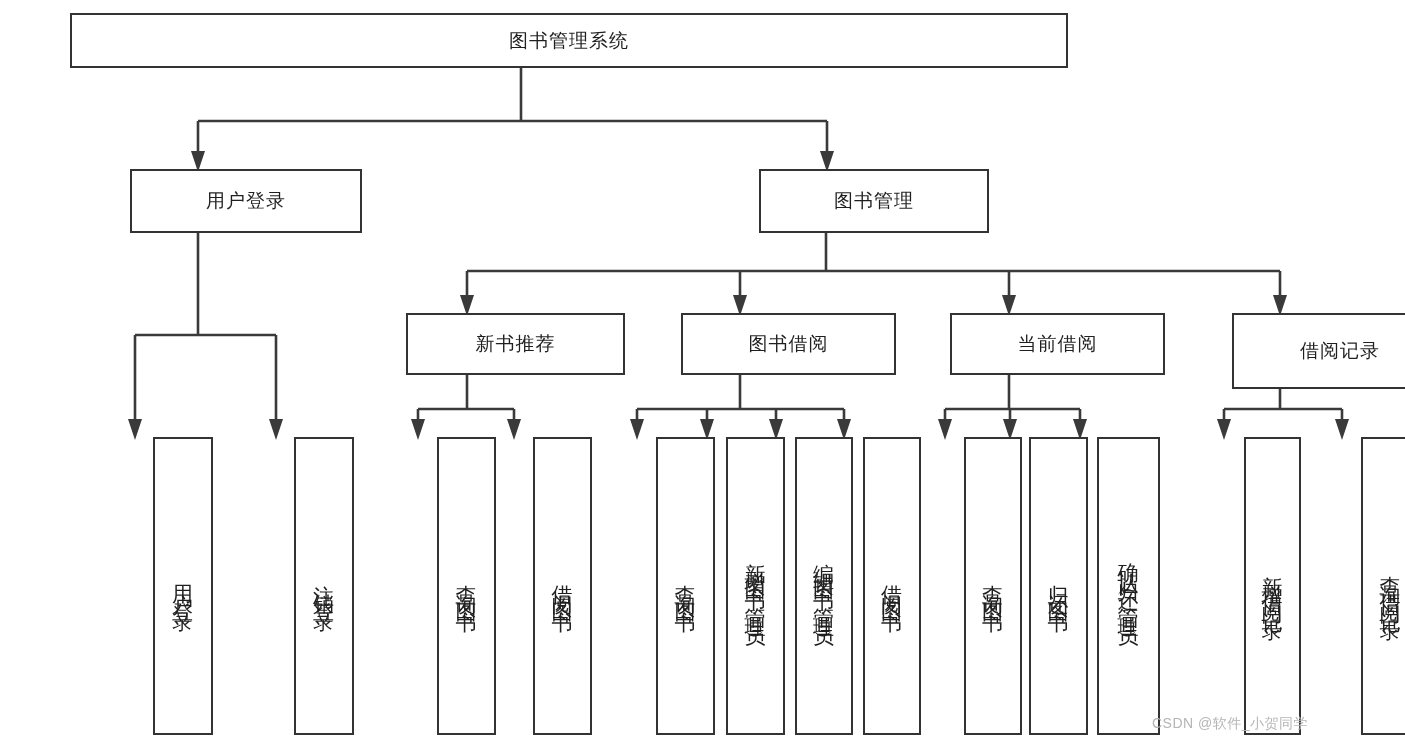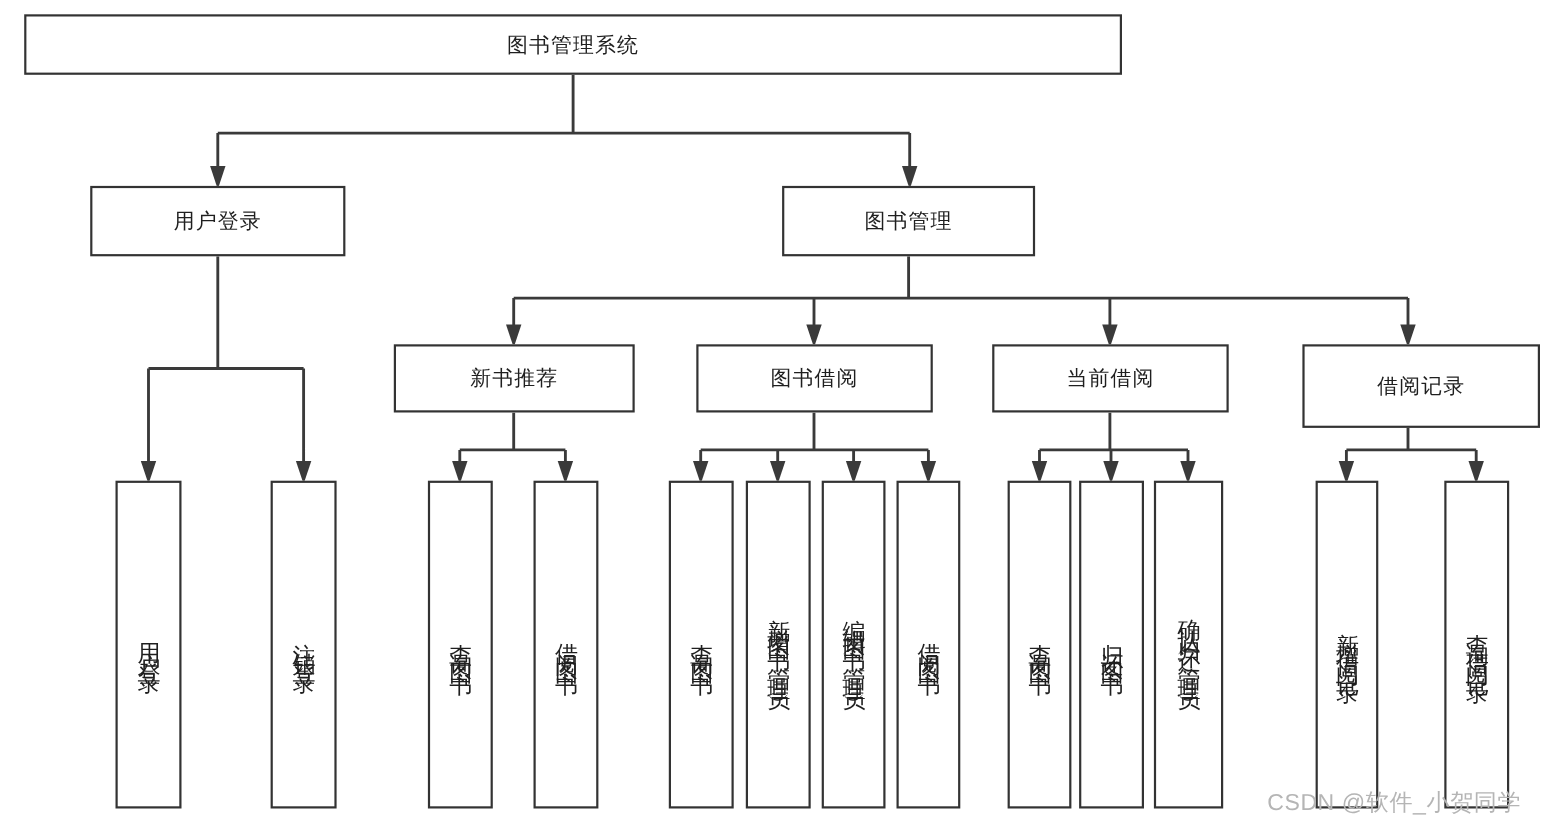--- a/index.html
+++ b/index.html
@@ -18,20 +18,21 @@
   .node {
     position: absolute;
     box-sizing: border-box;
     background: #ffffff;
     border: 2px solid #333333;
     display: flex;
     align-items: center;
     justify-content: center;
     color: #1f1f1f;
     z-index: 2;
+    margin-left: 48px;
   }
   .node.h span {
     font-size: 19px;
     letter-spacing: 1px;
     white-space: nowrap;
   }
   .node.v span {
     writing-mode: vertical-rl;
     text-orientation: mixed;
     font-size: 21px;
@@ -42,21 +43,21 @@
     position: absolute;
     left: 0;
     top: 0;
     z-index: 1;
     pointer-events: none;
   }
   #watermark {
     position: absolute;
     left: 1152px;
     top: 715px;
-    font-size: 21px;
+    font-size: 14px;
     color: #b5b5b5;
     white-space: nowrap;
     z-index: 3;
     letter-spacing: 0.5px;
   }
 </style>
 </head>
 <body>
 
 <div id="canvas">

